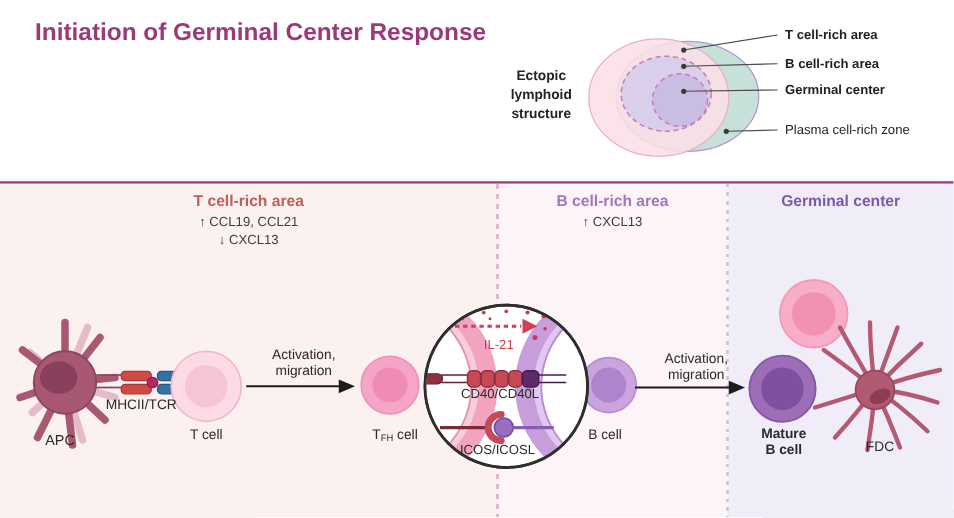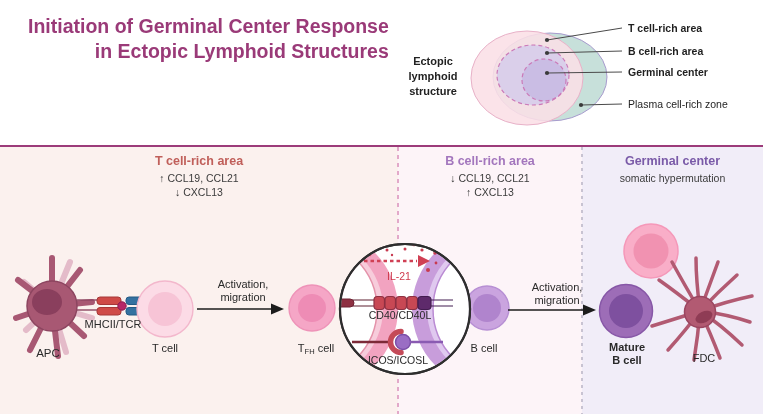--- a/index.html
+++ b/index.html
@@ -44,21 +44,20 @@
   .arrow-text{font-size:11px;color:#2a2a2a;line-height:13px;text-align:center;transform:translateX(-50%);}
   .arrow-text span{display:block;text-align:center;}
 </style>
 </head>
 <body>
 
 <div class="page">
 
   <div class="abs title">
     <span>Initiation of Germinal Center Response</span>
-    <span>in Ectopic Lymphoid Structures</span>
   </div>
 
   <div class="abs structure-label">
     <div>Ectopic</div>
     <div>lymphoid</div>
     <div>structure</div>
   </div>
 
   <svg class="abs" style="left:0;top:0;width:763px;height:146px;" viewBox="0 0 763 146">
     <ellipse cx="550" cy="77" rx="57" ry="44" fill="#c7e0da" stroke="#a89bce" stroke-width="1"></ellipse>
@@ -91,26 +90,24 @@
   <div class="abs sep sep1"></div>
   <div class="abs sep sep2"></div>
 
   <div class="abs section-head sh-t">
     <div class="sec-title">T cell-rich area</div>
     <div class="sec-line">↑ CCL19, CCL21</div>
     <div class="sec-line">↓ CXCL13</div>
   </div>
   <div class="abs section-head sh-b">
     <div class="sec-title">B cell-rich area</div>
-    <div class="sec-line">↓ CCL19, CCL21</div>
     <div class="sec-line">↑ CXCL13</div>
   </div>
   <div class="abs section-head sh-gc">
     <div class="sec-title">Germinal center</div>
-    <div class="sec-line">somatic hypermutation</div>
   </div>
 
   <svg class="abs layer" viewBox="0 0 763 414">
     <defs>
       <clipPath id="bigc">
           <circle cx="405" cy="309" r="64"></circle>
         </clipPath>
     </defs>
 
     <g>

